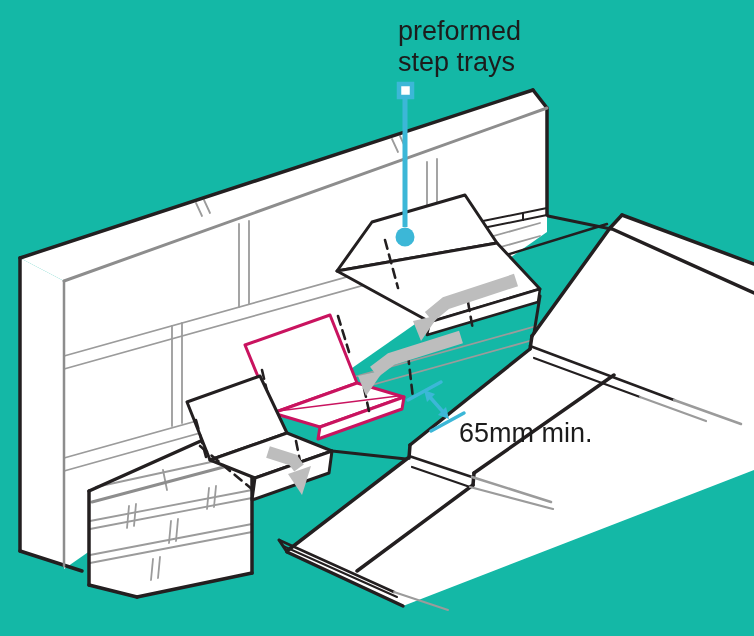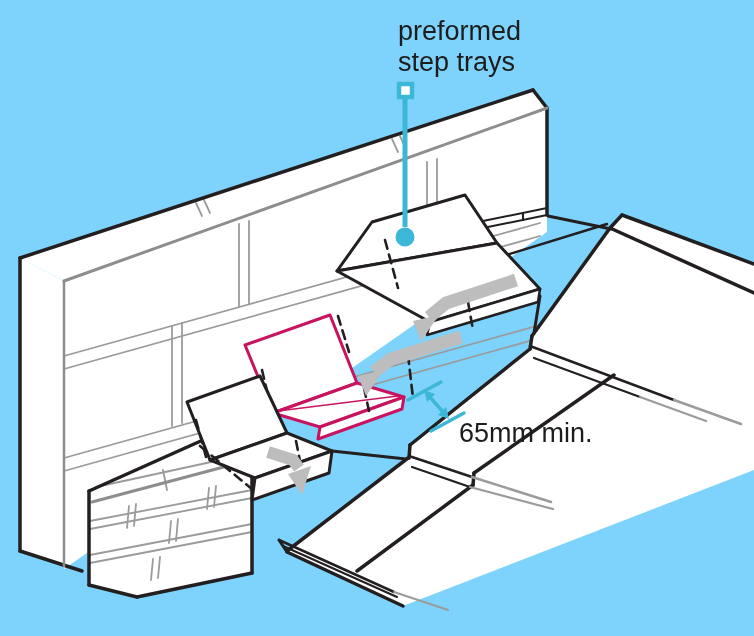--- a/index.html
+++ b/index.html
@@ -1,16 +1,16 @@
 <!DOCTYPE html>
 <html><head>
 <meta charset="utf-8">
 <style>
   html,body{margin:0;padding:0;background:#ffffff;}
-  .stage{position:relative;width:754px;height:636px;background:#7dd3fc;overflow:hidden;
+  .stage{position:relative;width:754px;height:636px;background:#14b8a6;overflow:hidden;
          font-family:"Liberation Sans", sans-serif;}
   svg{display:block;}
   .diagram-label{font-family:"Liberation Sans", sans-serif;font-size:27px;fill:#1c1c1c;}
 </style>
 </head>
 <body>
 
 <div class="stage">
 <svg width="754" height="636" viewBox="0 0 754 636">
 

